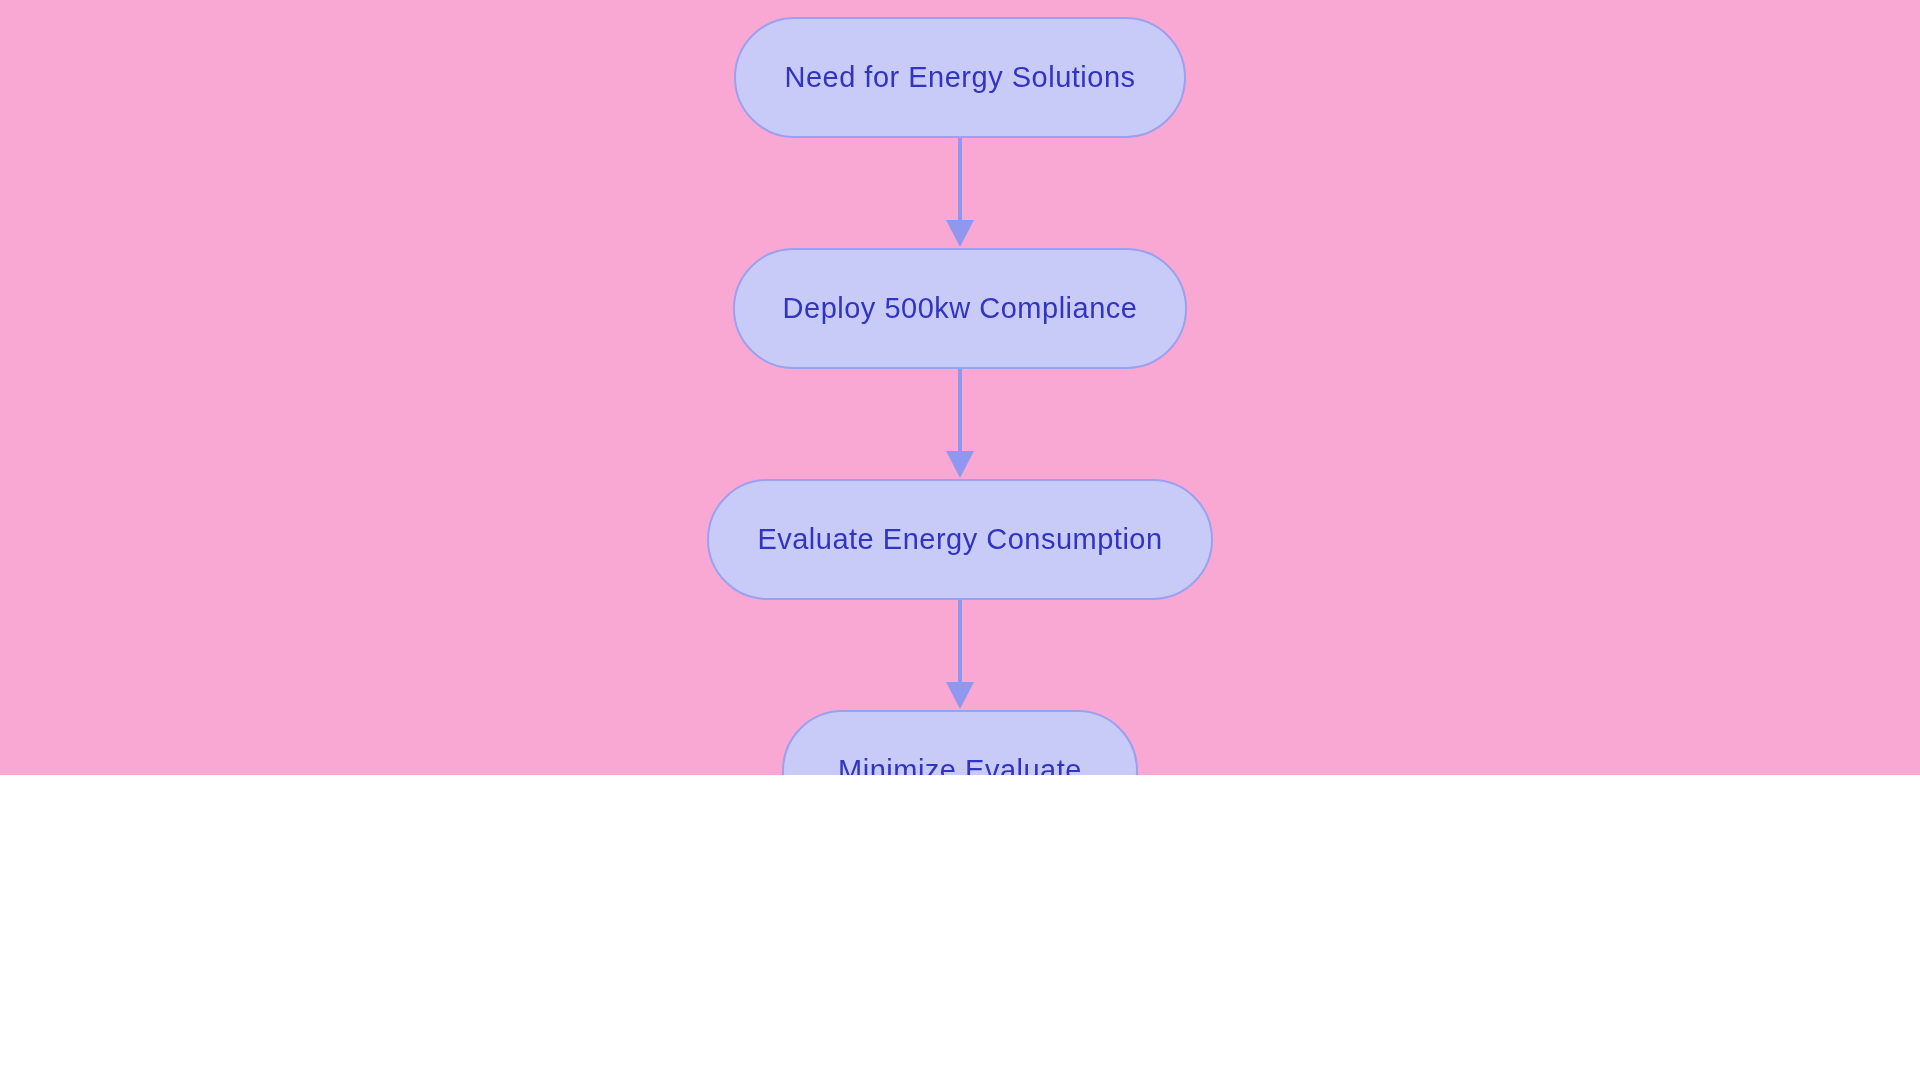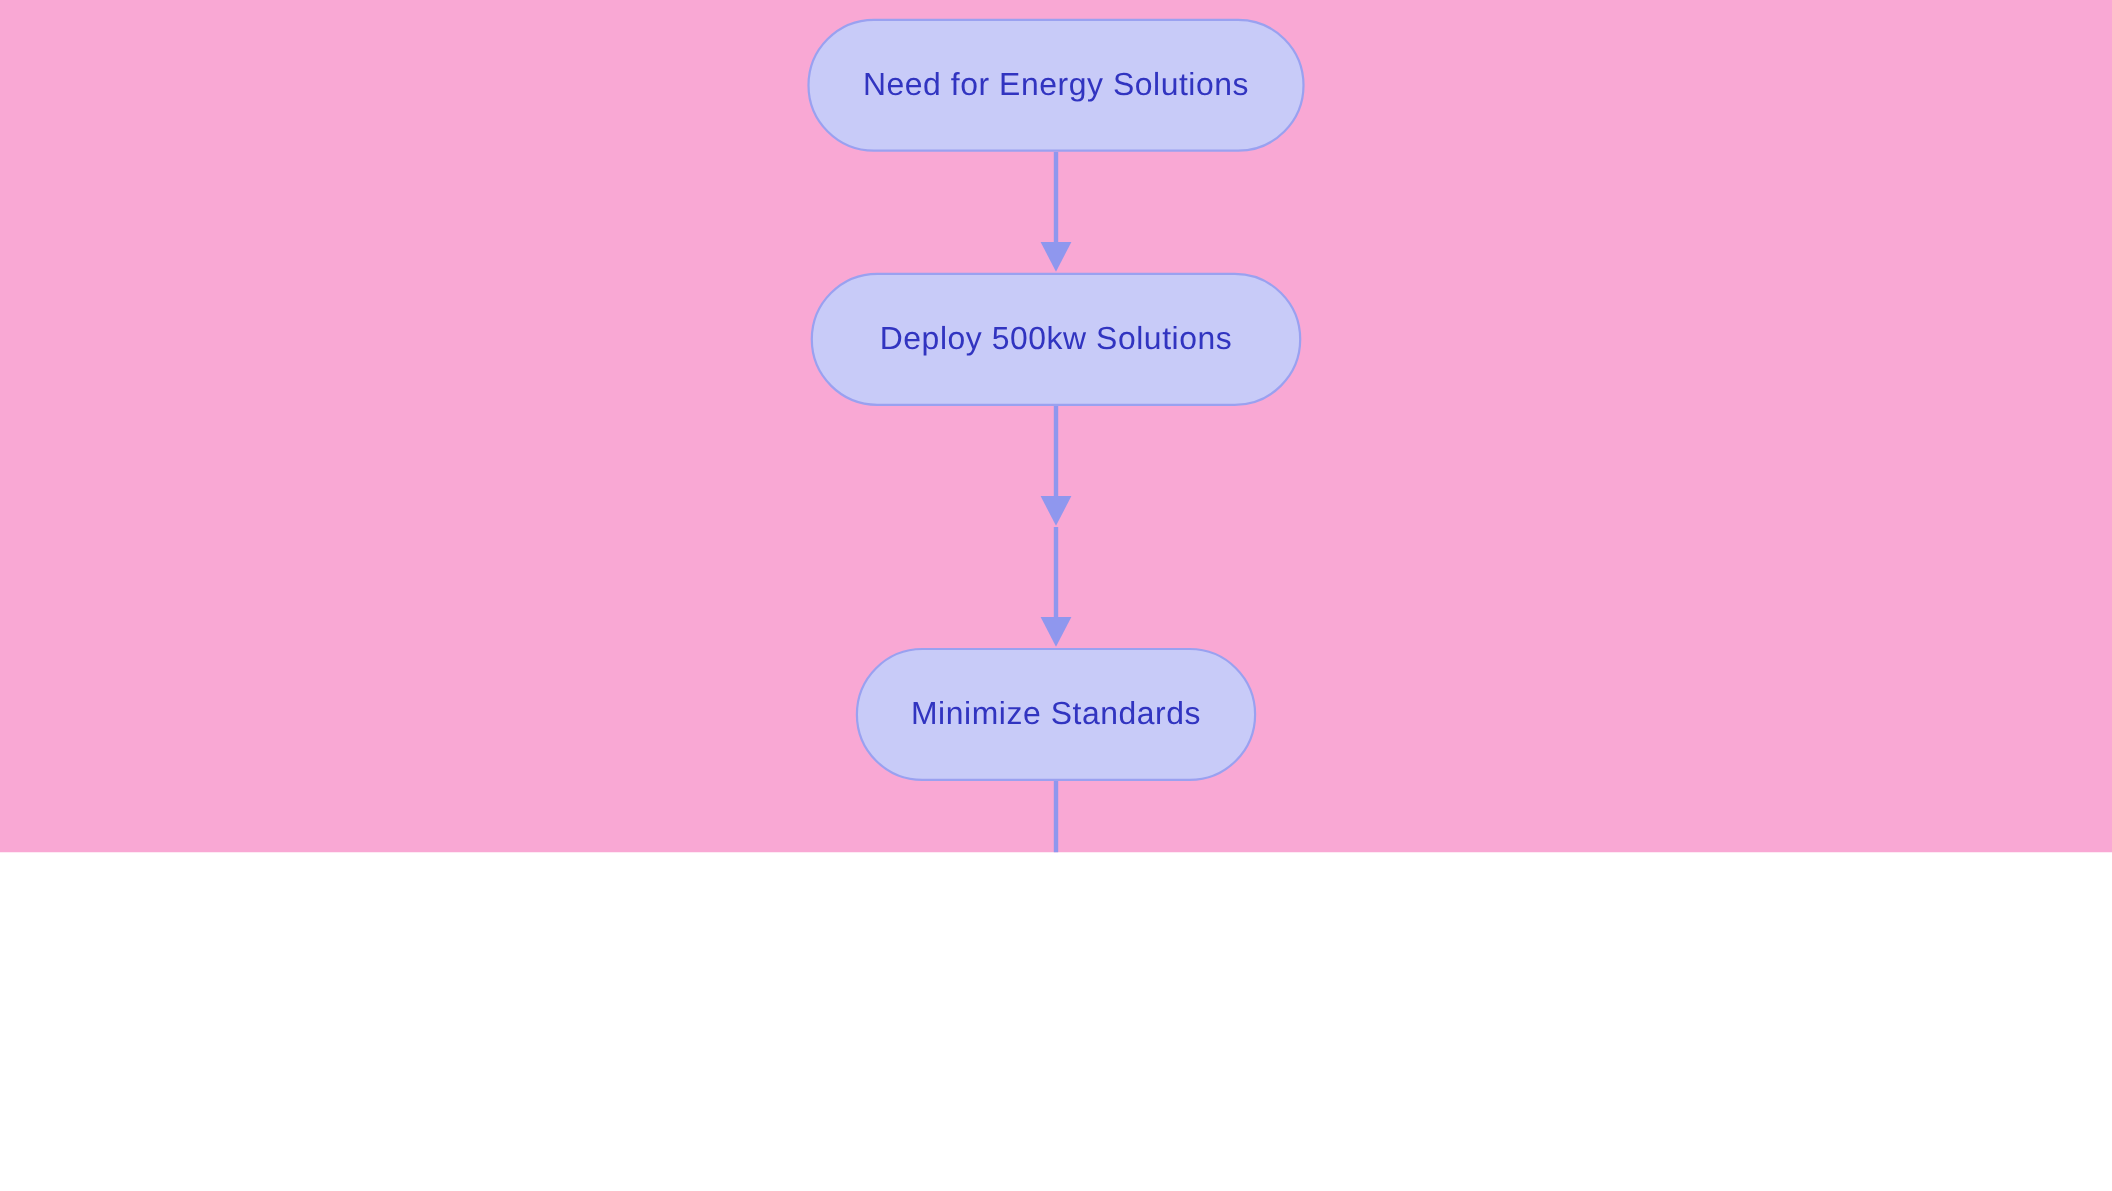--- a/index.html
+++ b/index.html
@@ -58,34 +58,35 @@
 <div class="canvas">
   <div class="flow-column">
 
     <div class="flow-node n1">Need for Energy Solutions</div>
 
     <svg class="flow-arrow" viewBox="0 0 30 110" xmlns="http://www.w3.org/2000/svg">
       <line x1="15" y1="0" x2="15" y2="84" stroke="#8f97ee" stroke-width="4"></line>
       <polygon points="1,82 29,82 15,109" fill="#8f97ee"></polygon>
     </svg>
 
-    <div class="flow-node n2">Deploy 500kw Solutions</div>
+    <div class="flow-node n2">Deploy 500kw Compliance</div>
 
     <svg class="flow-arrow" viewBox="0 0 30 110" xmlns="http://www.w3.org/2000/svg">
       <line x1="15" y1="0" x2="15" y2="84" stroke="#8f97ee" stroke-width="4"></line>
       <polygon points="1,82 29,82 15,109" fill="#8f97ee"></polygon>
     </svg>
 
+    <div class="flow-node n3">Evaluate Energy Consumption</div>
 
     <svg class="flow-arrow" viewBox="0 0 30 110" xmlns="http://www.w3.org/2000/svg">
       <line x1="15" y1="0" x2="15" y2="84" stroke="#8f97ee" stroke-width="4"></line>
       <polygon points="1,82 29,82 15,109" fill="#8f97ee"></polygon>
     </svg>
 
-    <div class="flow-node n4">Minimize Standards</div>
+    <div class="flow-node n4">Minimize Evaluate</div>
 
     <svg class="flow-arrow" viewBox="0 0 30 110" xmlns="http://www.w3.org/2000/svg">
       <line x1="15" y1="0" x2="15" y2="84" stroke="#8f97ee" stroke-width="4"></line>
       <polygon points="1,82 29,82 15,109" fill="#8f97ee"></polygon>
     </svg>
 
 
   </div>
 </div>
 

